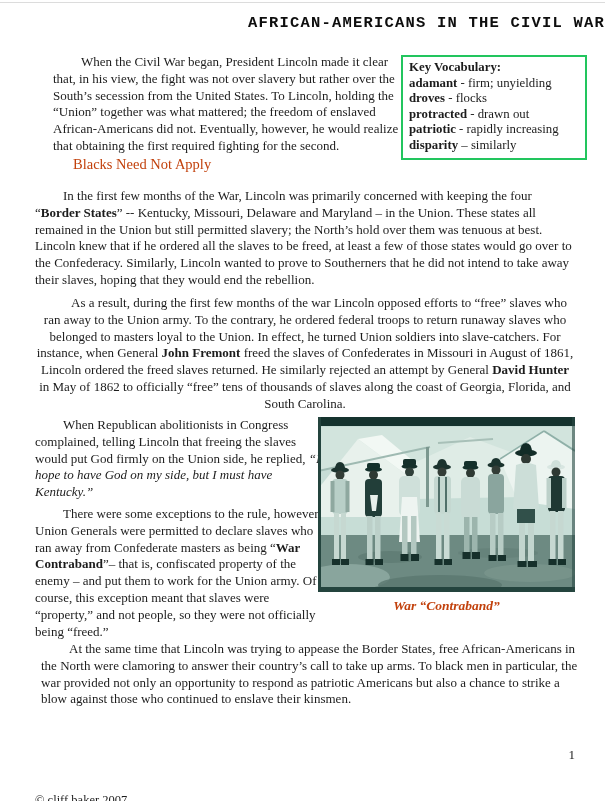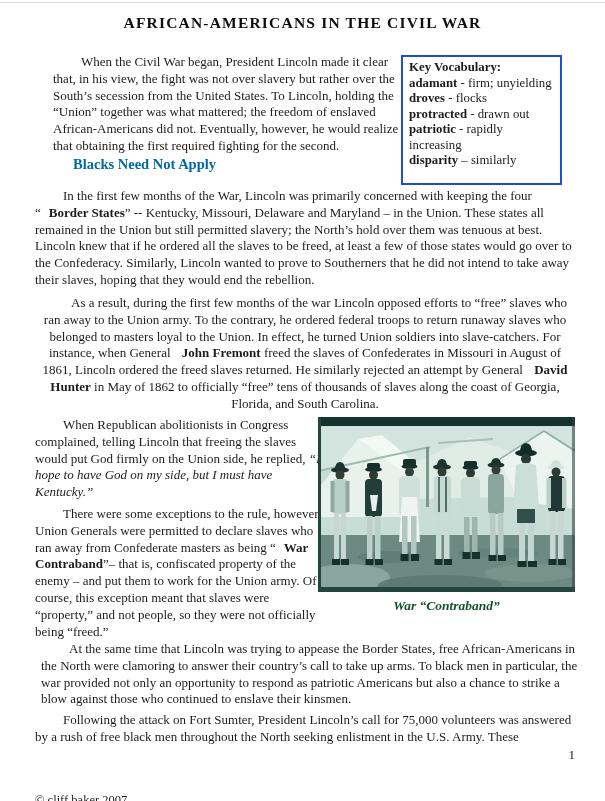--- a/index.html
+++ b/index.html
@@ -8,54 +8,54 @@
     width:605px;height:801px;
     background:#ffffff;
     font-family:"Liberation Serif",serif;
     font-size:13px;
     color:#1c1c1c;
     overflow:hidden;
   }
   .topline{position:absolute;top:2px;left:0;width:100%;border-top:1px solid #dcdcdc;}
   .title{
     position:absolute;top:14px;left:0;width:100%;
-    text-align:center;
-    font-family:Liberation Serif, serif;
+    text-align:right;
+    font-family:Liberation Mono, monospace;
     font-weight:bold;font-size:15.5px;letter-spacing:1.2px;color:#0e0e0e;
     margin:0;
   }
   .par{position:absolute;margin:0;line-height:16.8px;text-indent:28px;text-align:left;}
   .p1{left:53px;top:54px;width:356px;}
   .p2{left:35px;top:188px;width:540px;}
   .p3{left:35px;top:295px;width:540px;text-align:center;}
   .p4{left:35px;top:417px;width:290px;}
   .p5{left:35px;top:506px;width:290px;}
   .p6{left:41px;top:641px;width:540px;}
   .p7{left:35px;top:712px;width:540px;}
   .vocab{
-    position:absolute;left:401px;top:55px;width:161px;box-sizing:border-box;
-    border:2px solid #1d4ed8;padding:3px 6px 14px 6px;
+    position:absolute;left:401px;top:55px;width:186px;box-sizing:border-box;
+    border:2px solid #22c55e;padding:3px 6px 5px 6px;
     font-size:12.8px;line-height:15.5px;
   }
   .vocab .vb-head{font-weight:bold;}
   .vocab b{font-weight:bold;}
   .heading{
     position:absolute;left:73px;top:156px;margin:0;
-    font-size:14.5px;font-weight:bold;color:#0369a1;
+    font-size:14.5px;font-weight:normal;color:#c2410c;
   }
   .figure{position:absolute;left:318px;top:417px;width:257px;}
   .photo-frame{width:257px;height:175px;line-height:0;}
   .caption{
     text-align:center;font-weight:bold;font-style:italic;
-    font-size:13.5px;margin-top:6px;line-height:16px;color:#14532d;
+    font-size:13.5px;margin-top:6px;line-height:16px;color:#c2410c;
   }
   .footer-copy{position:absolute;left:35px;top:763px;font-size:12.5px;margin-top:30px;}
   .page-num{position:absolute;right:30px;top:747px;font-size:13px;}
   i.q{font-style:italic;}
-  b.emph{font-weight:bold;margin-left:8px;}
+  b.emph{font-weight:bold;}
 </style>
 </head>
 <body>
 
 <div class="page">
 
   <div class="topline"></div>
 
   <h1 class="title">AFRICAN-AMERICANS IN THE CIVIL WAR</h1>
 
@@ -210,20 +210,17 @@
         <rect x="254" width="3" height="175" fill="#2a4a44" opacity="0.6"></rect>
       </svg>
     </div>
     <div class="caption">War “Contraband”</div>
   </div>
 
   <p class="par p6">
     <span>At the same time that Lincoln was trying to appease the Border States, free African-Americans in the North were clamoring to answer their country’s call to take up arms. To black men in particular, the war provided not only an opportunity to respond as patriotic Americans but also a chance to strike a blow against those who continued to enslave their kinsmen.</span>
   </p>
 
-  <p class="par p7">
-    <span>Following the attack on Fort Sumter, President Lincoln’s call for 75,000 volunteers was answered by a rush of free black men throughout the North seeking enlistment in the U.S. Army. These</span>
-  </p>
 
   <div class="footer-copy">© cliff baker 2007</div>
   <div class="page-num">1</div>
 
 </div>
 
 </body></html>

